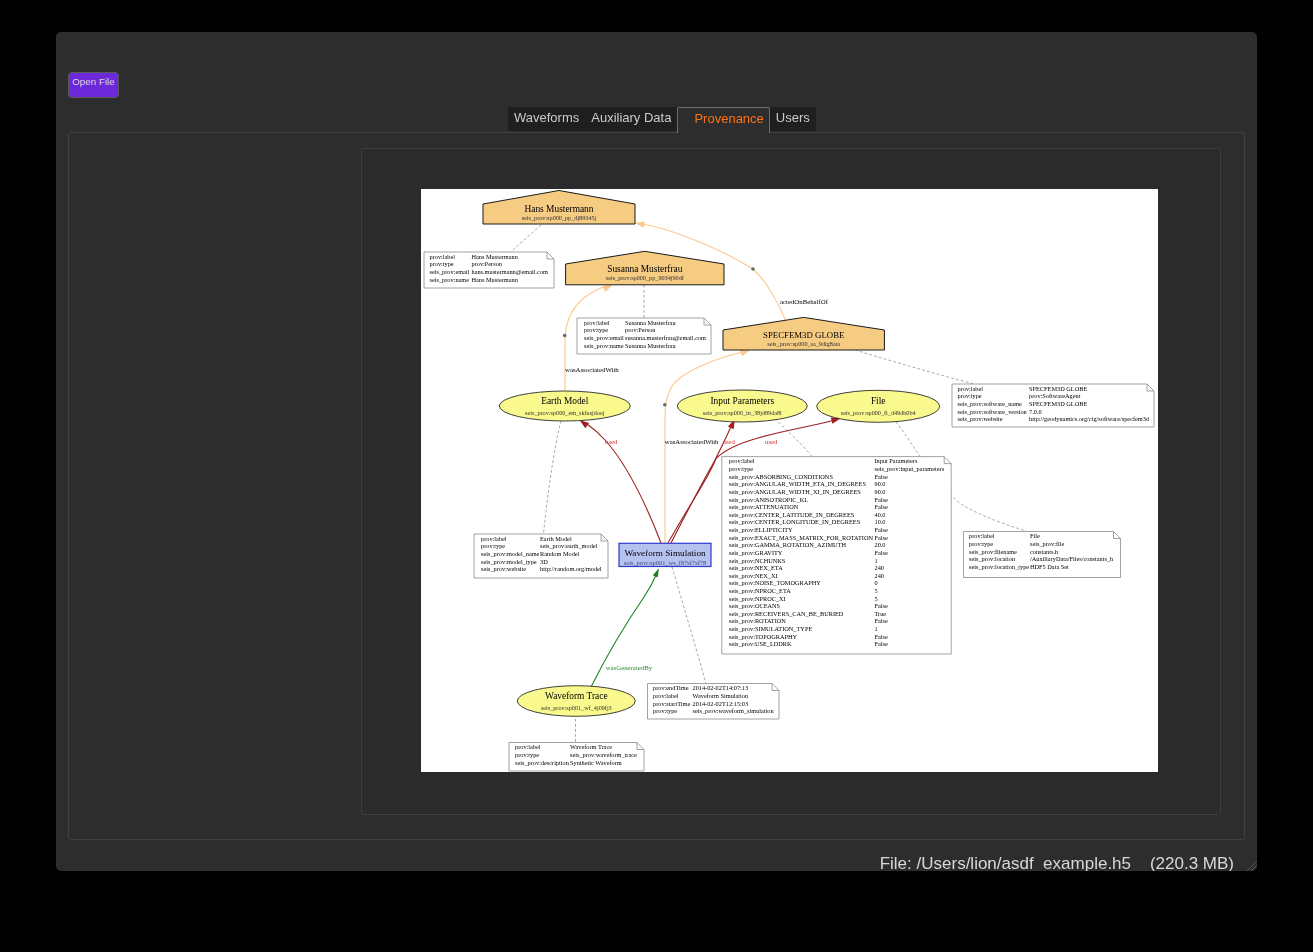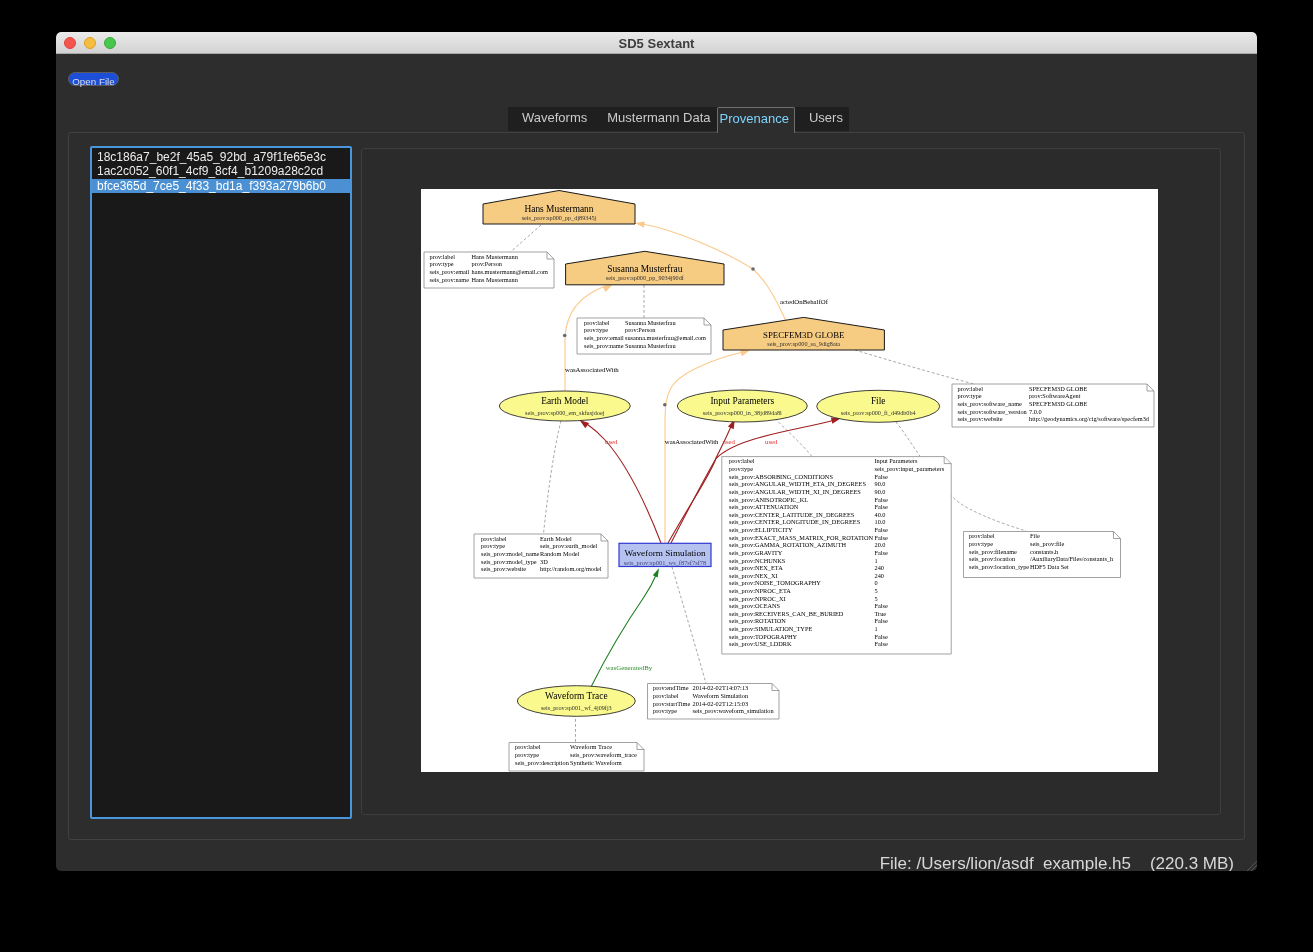--- a/index.html
+++ b/index.html
@@ -1,53 +1,41 @@
 <!DOCTYPE html>
 <html><head><meta charset="utf-8"><style>
 *{margin:0;padding:0;box-sizing:border-box}
 html,body{width:1313px;height:952px;background:#000;font-family:"Liberation Sans",sans-serif;overflow:hidden}
 #win{position:absolute;left:56px;top:32px;width:1201px;height:839px;background:#2d2d2d;border-radius:5px;overflow:hidden}
 #tbar{position:absolute;left:0;top:0;width:100%;height:22px;background:linear-gradient(#ebebeb,#d2d2d2);border-bottom:1px solid #a8a8a8;border-radius:5px 5px 0 0}
 #title{position:absolute;width:100%;text-align:center;top:4px;font-size:13px;font-weight:600;color:#3e3e3e}
 .tl{position:absolute;top:5px;width:12px;height:12px;border-radius:50%}
-#openfile{position:absolute;left:12px;top:40px;width:51px;height:14px;border:1px solid #5a5a5a;border-radius:9px;color:#dcdcdc;font-size:9.8px;text-align:center;line-height:17px;background:#1d4ed8}
+#openfile{position:absolute;left:12px;top:40px;width:51px;height:26px;border:1px solid #5a5a5a;border-radius:4px;color:#dcdcdc;font-size:9.8px;text-align:center;line-height:17px;background:#6d28d9}
 #tabs{position:absolute;left:452px;top:75px;height:24px;background:#201f1f;display:flex}
-.tab{font-size:13px;color:#cbcbcb;padding:3px 6px 0 14px;height:16px}
-.tab.sel{background:#2d2d2d;border:1px solid #6e6e6e;border-bottom:none;border-radius:2px 2px 0 0;margin-bottom:-2px;height:26px;color:#7dd3fc;position:relative;z-index:3;padding:3px 5px 0 2px}
+.tab{font-size:13px;color:#cbcbcb;padding:3px 6px 0 6px;height:16px}
+.tab.sel{background:#2d2d2d;border:1px solid #6e6e6e;border-bottom:none;border-radius:2px 2px 0 0;margin-bottom:-2px;height:26px;color:#f97316;position:relative;z-index:3;padding:3px 5px 0 16px}
 #gbox{position:absolute;left:12px;top:100px;width:1177px;height:708px;border:1px solid #414141;border-radius:3px}
 #list{position:absolute;left:34px;top:114px;width:262px;height:673px;background:#191919;border:2px solid #4a96dd;border-radius:2px}
 .li{font-size:12px;color:#ececec;height:14.4px;line-height:14.4px;padding-left:5px;white-space:nowrap}
 .li.sel{background:#4a90d2;color:#fff}
 #gpanel{position:absolute;left:305px;top:116px;width:860px;height:667px;border:1px solid #3e3e3e;border-radius:3px;background:#2b2b2b}
 #canvas{position:absolute;left:365px;top:157px;width:737px;height:583px;background:#d946ef}
 #status{position:absolute;right:23px;top:822px;font-size:17px;color:#d8d8d8}
 #grip{position:absolute;right:0;top:826px;width:13px;height:13px}
 </style></head>
 <body>
 <div id="win">
-  <div id="tbar">
-    <div class="tl" style="left:8px;background:#f4564e;border:0.5px solid #e0443e"></div>
-    <div class="tl" style="left:28px;background:#f5bd41;border:0.5px solid #dfa023"></div>
-    <div class="tl" style="left:48px;background:#49c64c;border:0.5px solid #3aa83e"></div>
-    <div id="title">SD5 Sextant</div>
-  </div>
   <div id="openfile">Open File</div>
   <div id="tabs">
     <div class="tab">Waveforms</div>
-    <div class="tab">Mustermann Data</div>
+    <div class="tab">Auxiliary Data</div>
     <div class="tab sel">Provenance</div>
     <div class="tab">Users</div>
   </div>
   <div id="gbox"></div>
-  <div id="list">
-    <div style="height:2px"></div>
-    <div class="li">18c186a7_be2f_45a5_92bd_a79f1fe65e3c</div>
-    <div class="li">1ac2c052_60f1_4cf9_8cf4_b1209a28c2cd</div>
-    <div class="li sel">bfce365d_7ce5_4f33_bd1a_f393a279b6b0</div>
-  </div>
   <div id="gpanel"></div>
   <div id="canvas">
 <svg width="737" height="583" viewBox="0 0 737 583" font-family="Liberation Serif, serif" fill="#000">
 <rect x="0" y="0" width="737" height="583" fill="#ffffff"></rect>
 <path d="M120,36 L89.5,63" fill="none" stroke="#8a8a8a" stroke-width="0.75" stroke-dasharray="2.8,2.2"></path>
 <path d="M223,96 L223,129" fill="none" stroke="#8a8a8a" stroke-width="0.75" stroke-dasharray="2.8,2.2"></path>
 <path d="M434,161 C470,172 522,187 553,195" fill="none" stroke="#8a8a8a" stroke-width="0.75" stroke-dasharray="2.8,2.2"></path>
 <path d="M140,232 C133,258 126,310 122.5,345" fill="none" stroke="#8a8a8a" stroke-width="0.75" stroke-dasharray="2.8,2.2"></path>
 <path d="M354,229.5 C365,241 381,255 391,267.5" fill="none" stroke="#8a8a8a" stroke-width="0.75" stroke-dasharray="2.8,2.2"></path>
 <path d="M475,233 C495,258 517,302 545,318 C565,329 586,336 605,342" fill="none" stroke="#8a8a8a" stroke-width="0.75" stroke-dasharray="2.8,2.2"></path>

